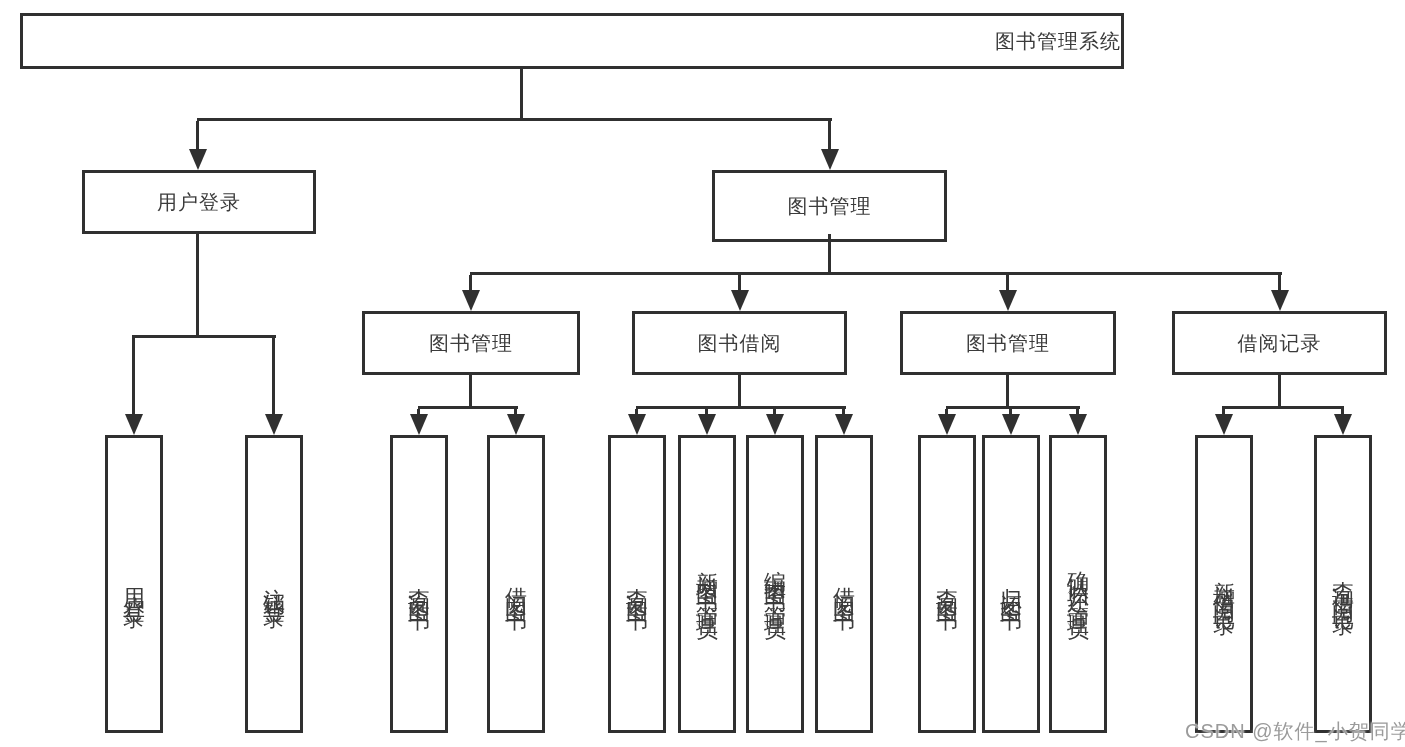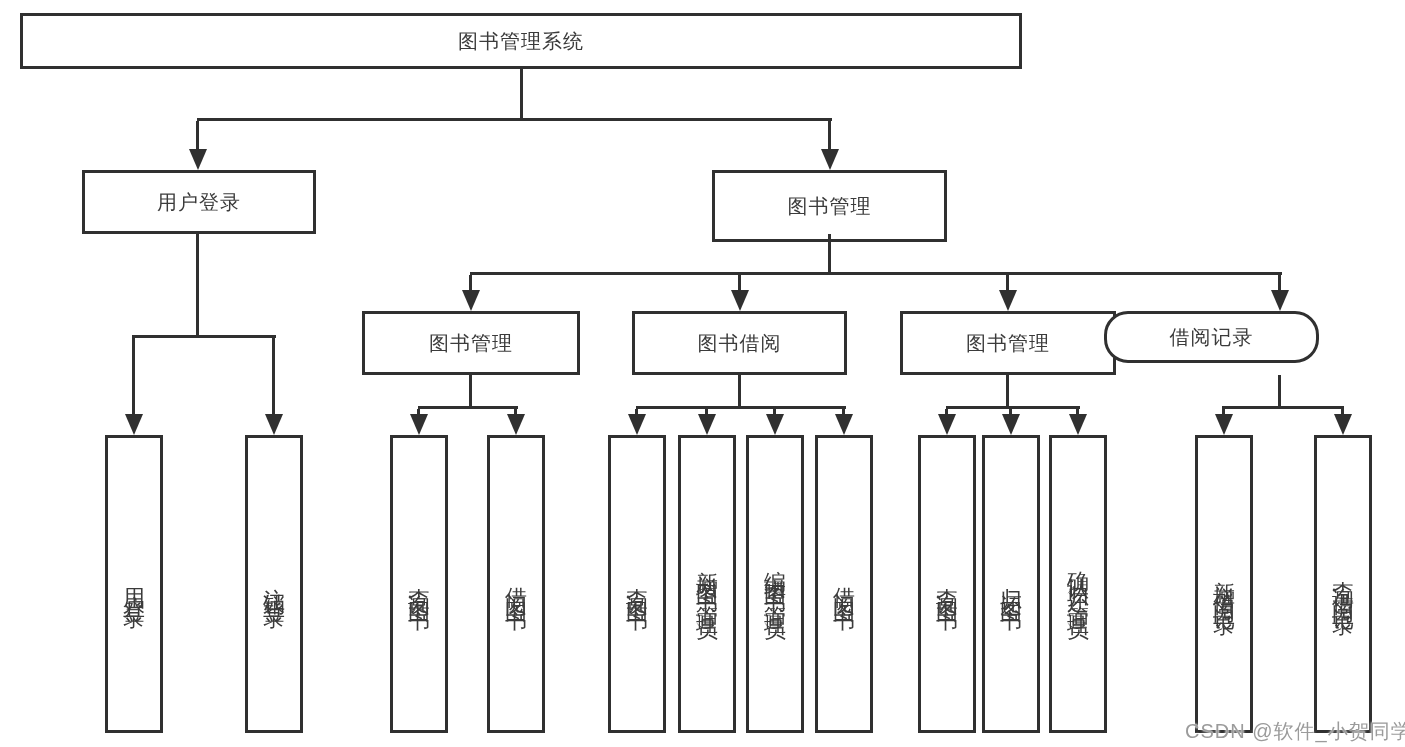--- a/index.html
+++ b/index.html
@@ -61,21 +61,21 @@
     white-space: nowrap;
     text-shadow: 0 0 3px #ffffff, 0 0 2px #ffffff;
     z-index: 5;
   }
 </style>
 </head>
 <body>
 
 <div id="canvas">
 
-  <div class="node" style="left:20px; top:13px; width:1002px; height:56px;">
+  <div class="node" style="left:20px; top:13px; width:1104px; height:56px;justify-content:flex-end;">
     <span class="lbl">图书管理系统</span>
   </div>
 
   <div class="v" style="left:520px; top:69px; height:49px;"></div>
   <div class="h" style="left:197px; top:118px; width:635px;"></div>
 
   <div class="v" style="left:196px; top:121px; height:28px;"></div>
   <div class="ah" style="left:189px; top:149px;"></div>
   <div class="v" style="left:828px; top:121px; height:28px;"></div>
   <div class="ah" style="left:821px; top:149px;"></div>
@@ -108,21 +108,21 @@
 
   <div class="node" style="left:362px; top:311px; width:218px; height:64px;">
     <span class="lbl">图书管理</span>
   </div>
   <div class="node" style="left:632px; top:311px; width:215px; height:64px;">
     <span class="lbl">图书借阅</span>
   </div>
   <div class="node" style="left:900px; top:311px; width:216px; height:64px;">
     <span class="lbl">图书管理</span>
   </div>
-  <div class="node" style="left:1104px; top:311px; width:215px; height:52px;border-radius:24px;">
+  <div class="node" style="left:1172px; top:311px; width:215px; height:64px;">
     <span class="lbl">借阅记录</span>
   </div>
 
   <div class="v" style="left:469px; top:375px; height:34px;"></div>
   <div class="h" style="left:418px; top:406px; width:100px;"></div>
   <div class="v" style="left:417px; top:409px; height:5px;"></div>
   <div class="ah" style="left:410px; top:414px;"></div>
   <div class="v" style="left:514px; top:409px; height:5px;"></div>
   <div class="ah" style="left:507px; top:414px;"></div>
 

